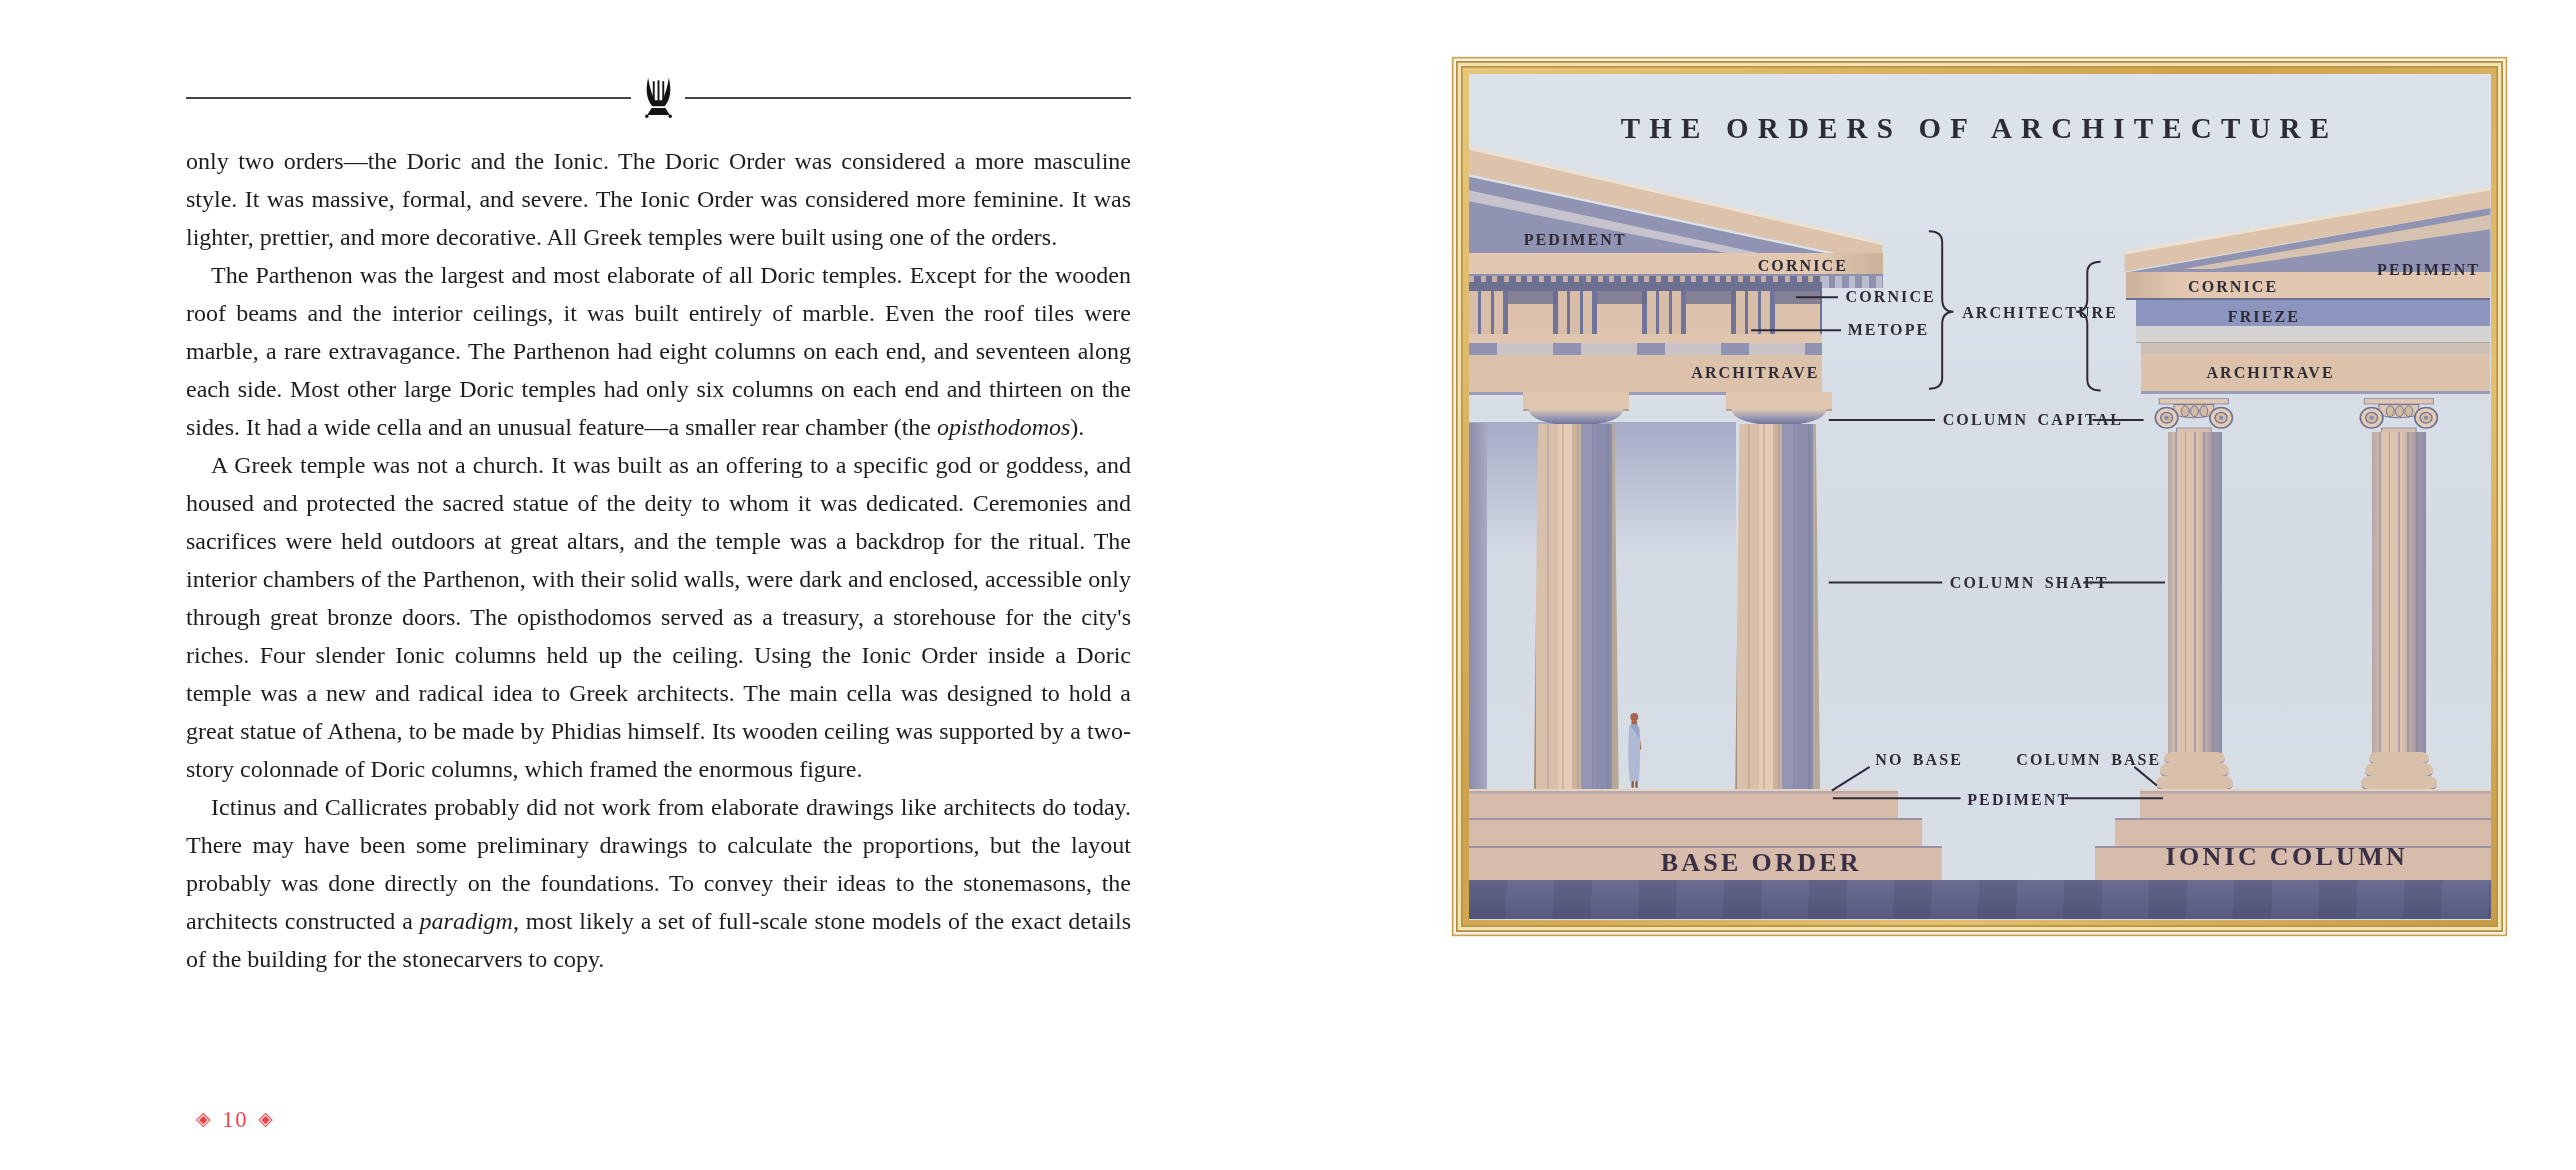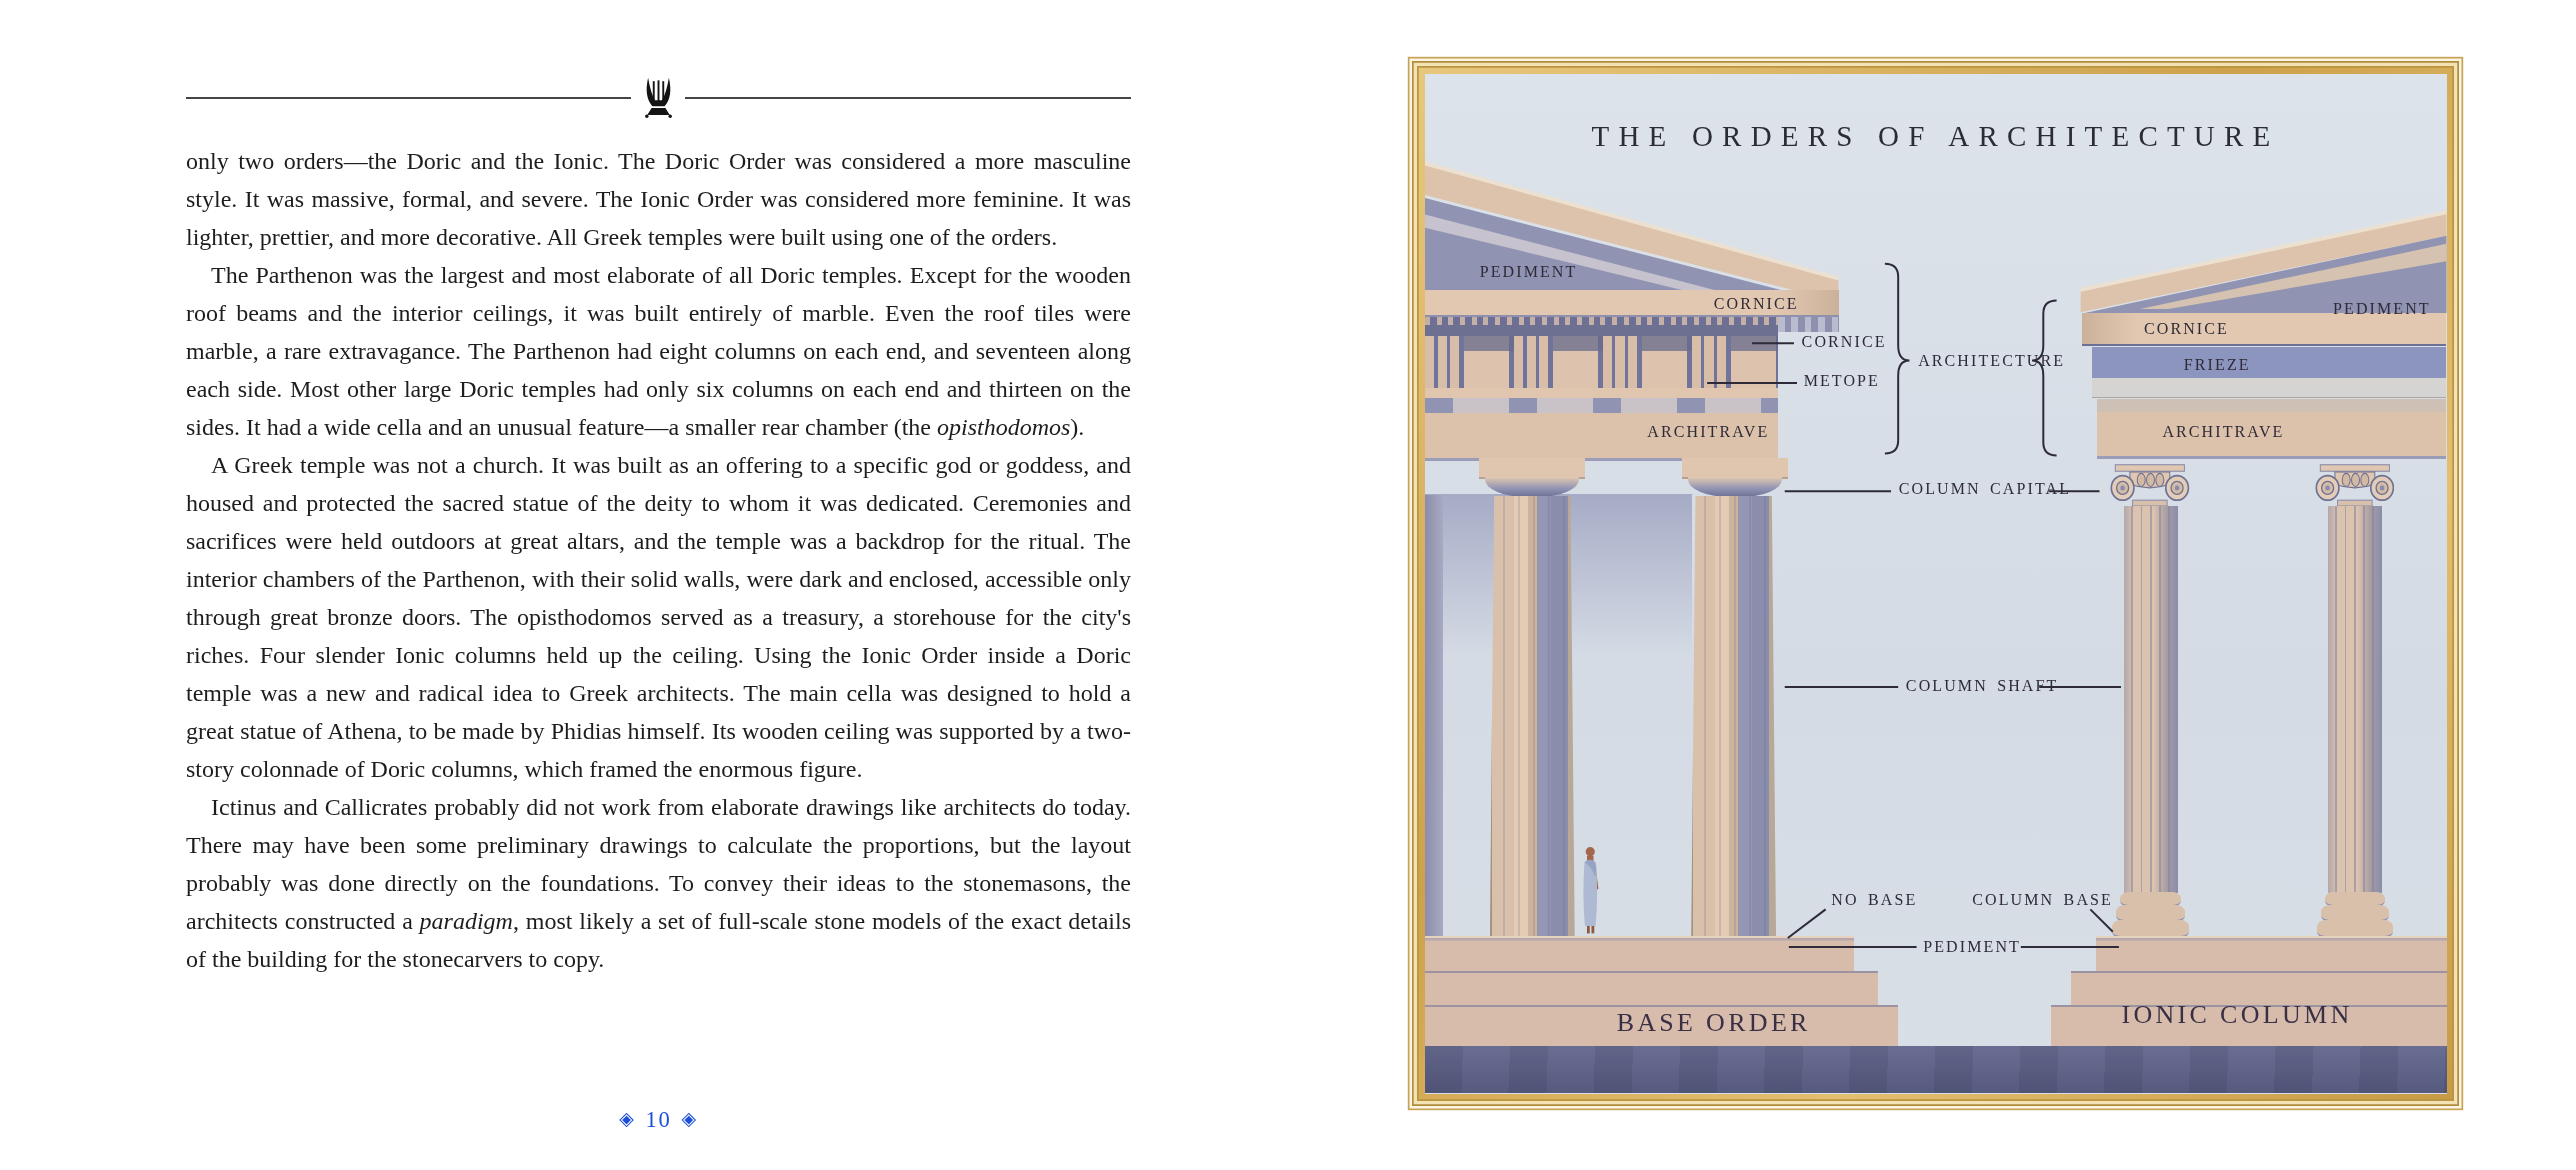--- a/index.html
+++ b/index.html
@@ -7,29 +7,29 @@
        font-family:"Liberation Serif", serif;}
 
   
   .chapter-rule{position:absolute;left:186px;top:97px;width:945px;height:1.7px;background:#454545;}
   .rule-ornament{position:absolute;left:631px;top:72px;width:54px;height:52px;background:#ffffff;
        display:flex;align-items:center;justify-content:center;}
   .text-block{position:absolute;left:186px;top:142px;width:945px;
        font-size:24px;line-height:38px;color:#1d1d1d;text-align:justify;}
   .text-block p{margin:0;}
   .text-block p.indent{text-indent:25px;}
-  .page-number{position:absolute;left:186px;top:1107px;width:945px;text-align:center;
-       font-size:22.6px;color:#1d4ed8;letter-spacing:1.7px;}
+  .page-number{position:absolute;left:186px;top:1107px;width:945px;
+       font-size:22.6px;color:#ef4444;letter-spacing:1.7px;}
   .page-number .decor{font-size:19px;position:relative;top:-1.7px;margin:0 10px;}
 
   
-  .plate{position:absolute;left:1412px;top:61px;width:1047px;height:1045px;
+  .plate{position:absolute;left:1456px;top:61px;width:1047px;height:871px;
          background:linear-gradient(135deg,#e8c87e,#cda24c 40%,#e3bf70 70%,#c69a45);
          box-shadow:0 0 0 2.5px #faf4e3, 0 0 0 4.2px #c9a355,
-                    inset 0 0 0 1.7px #b38d3e, inset 0 0 0 5px #f3e3b4, inset 0 0 0 6.7px #bb943f;}
+                    inset 0 0 0 1.7px #b38d3e, inset 0 0 0 5px #f3e3b4, inset 0 0 0 6.7px #bb943f;font-weight:bold;}
   .scene{position:absolute;inset:12.5px;background:linear-gradient(#dde3ea,#d4dbe4 60%,#d9dfe6);overflow:hidden;}
   .abs{position:absolute;}
 
   .plate-title{position:absolute;left:0;top:4.6%;width:100%;text-align:center;
        font-size:29px;letter-spacing:9.2px;color:#2c2c34;white-space:nowrap;}
 
   
   .lbl{position:absolute;font-size:16px;letter-spacing:2.1px;word-spacing:3.3px;
        color:#2e2a38;white-space:nowrap;}
   .order-lbl{position:absolute;font-size:26px;letter-spacing:3.3px;color:#3a3046;white-space:nowrap;}

